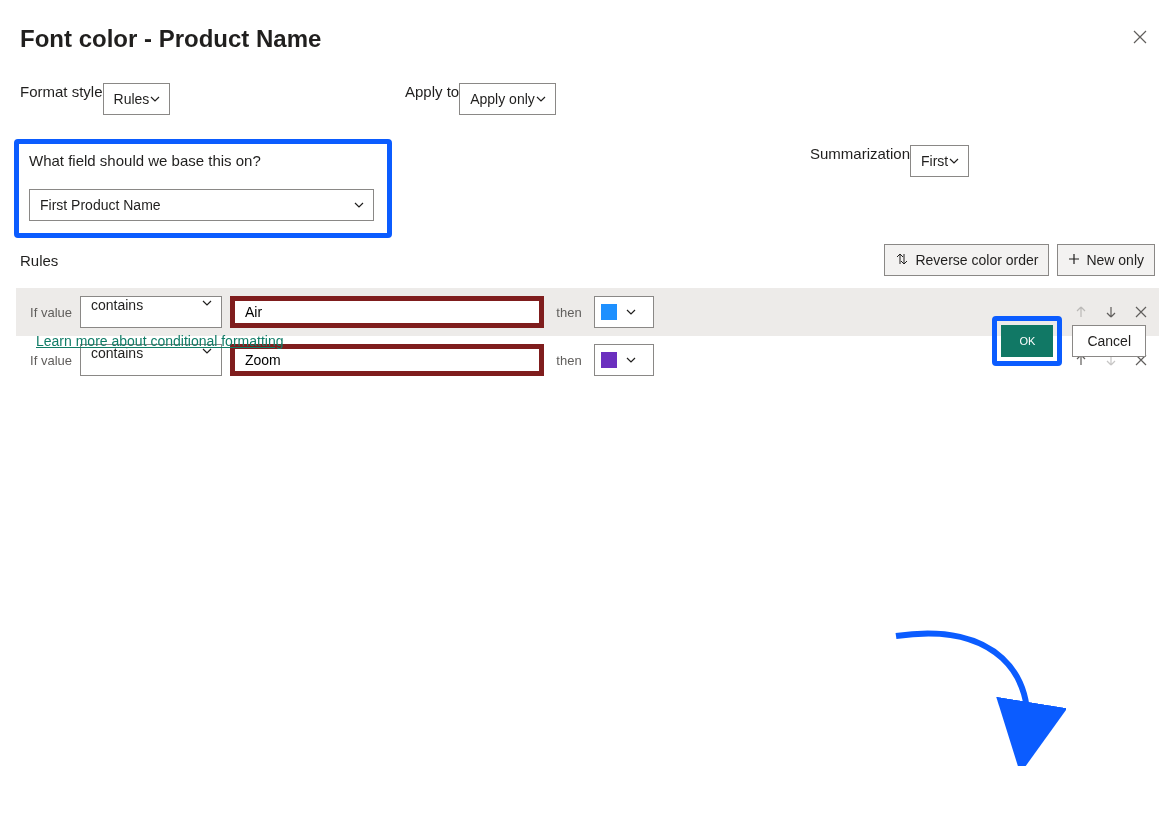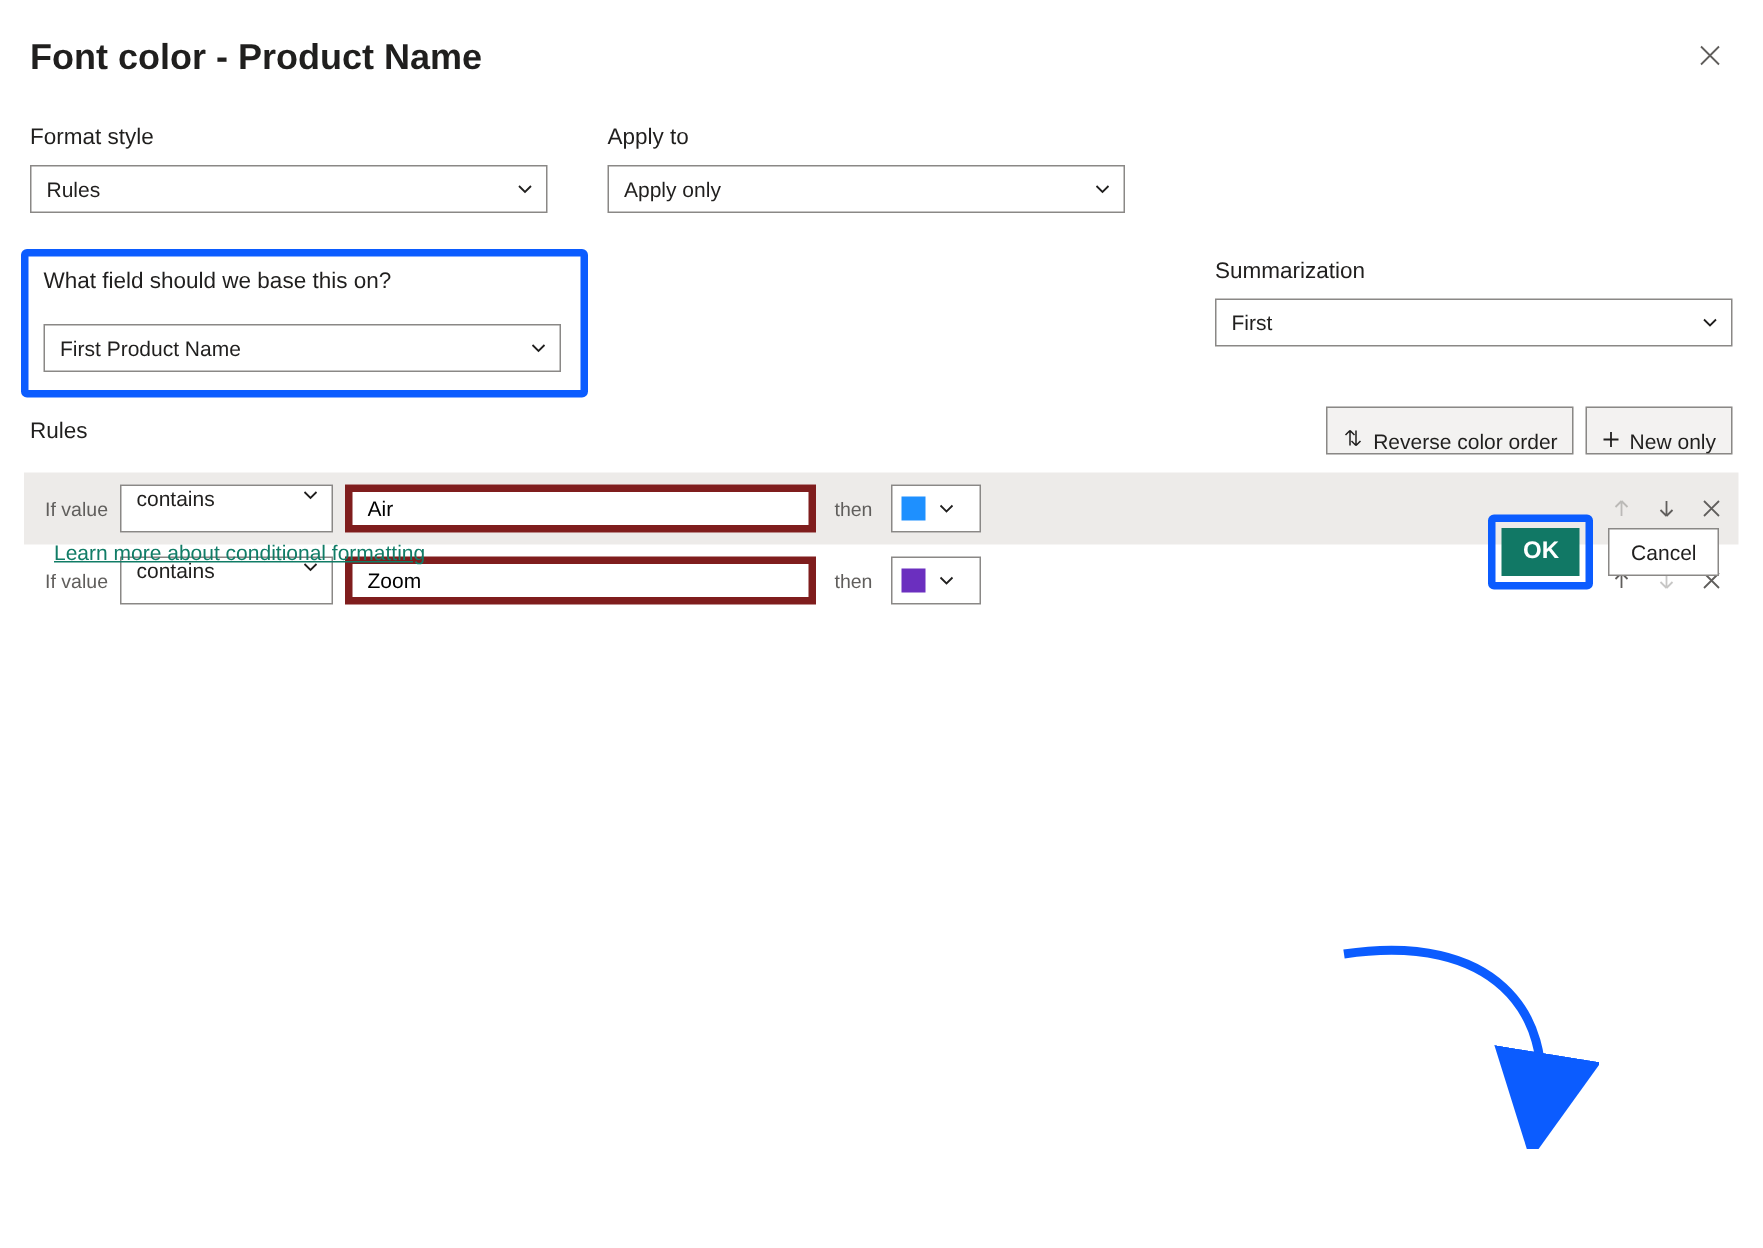--- a/index.html
+++ b/index.html
@@ -35,21 +35,21 @@
     cursor: pointer;
     padding: 4px 8px;
   }
   .row {
     display: flex;
     padding: 0 4px;
     gap: 40px;
   }
   .field {
     display: flex;
-    flex-direction: column;
+    flex-direction: row;
   }
   .field-label {
     font-size: 15px;
     color: #201f1e;
     margin-bottom: 10px;
   }
   .dropdown {
     display: flex;
     align-items: center;
     justify-content: space-between;
@@ -86,21 +86,21 @@
     display: flex;
     gap: 8px;
   }
   .toolbar-btn {
     height: 32px;
     border: 1px solid #8a8886;
     background: #f3f2f1;
     font-size: 14px;
     padding: 0 10px;
     display: flex;
-    align-items: flex-end;
+    align-items: center;
     gap: 6px;
     cursor: pointer;
   }
   .rules-list {
     margin-top: 12px;
   }
   .rule-row {
     display: flex;
     align-items: center;
     height: 48px;
@@ -183,23 +183,22 @@
     display: flex;
     gap: 10px;
     align-items: center;
   }
   .ok-btn {
     background: #117865;
     color: #fff;
     border: none;
     height: 32px;
     width: 52px;
-    font-size: 16px;
-    cursor: pointer;
-    font-weight: bold;
+    font-size: 11px;
+    cursor: pointer;
   }
   .ok-highlight {
     border: 5px solid #0b5cff;
     border-radius: 4px;
     padding: 4px;
   }
   .cancel-btn {
     background: #fff;
     color: #201f1e;
     border: 1px solid #8a8886;

